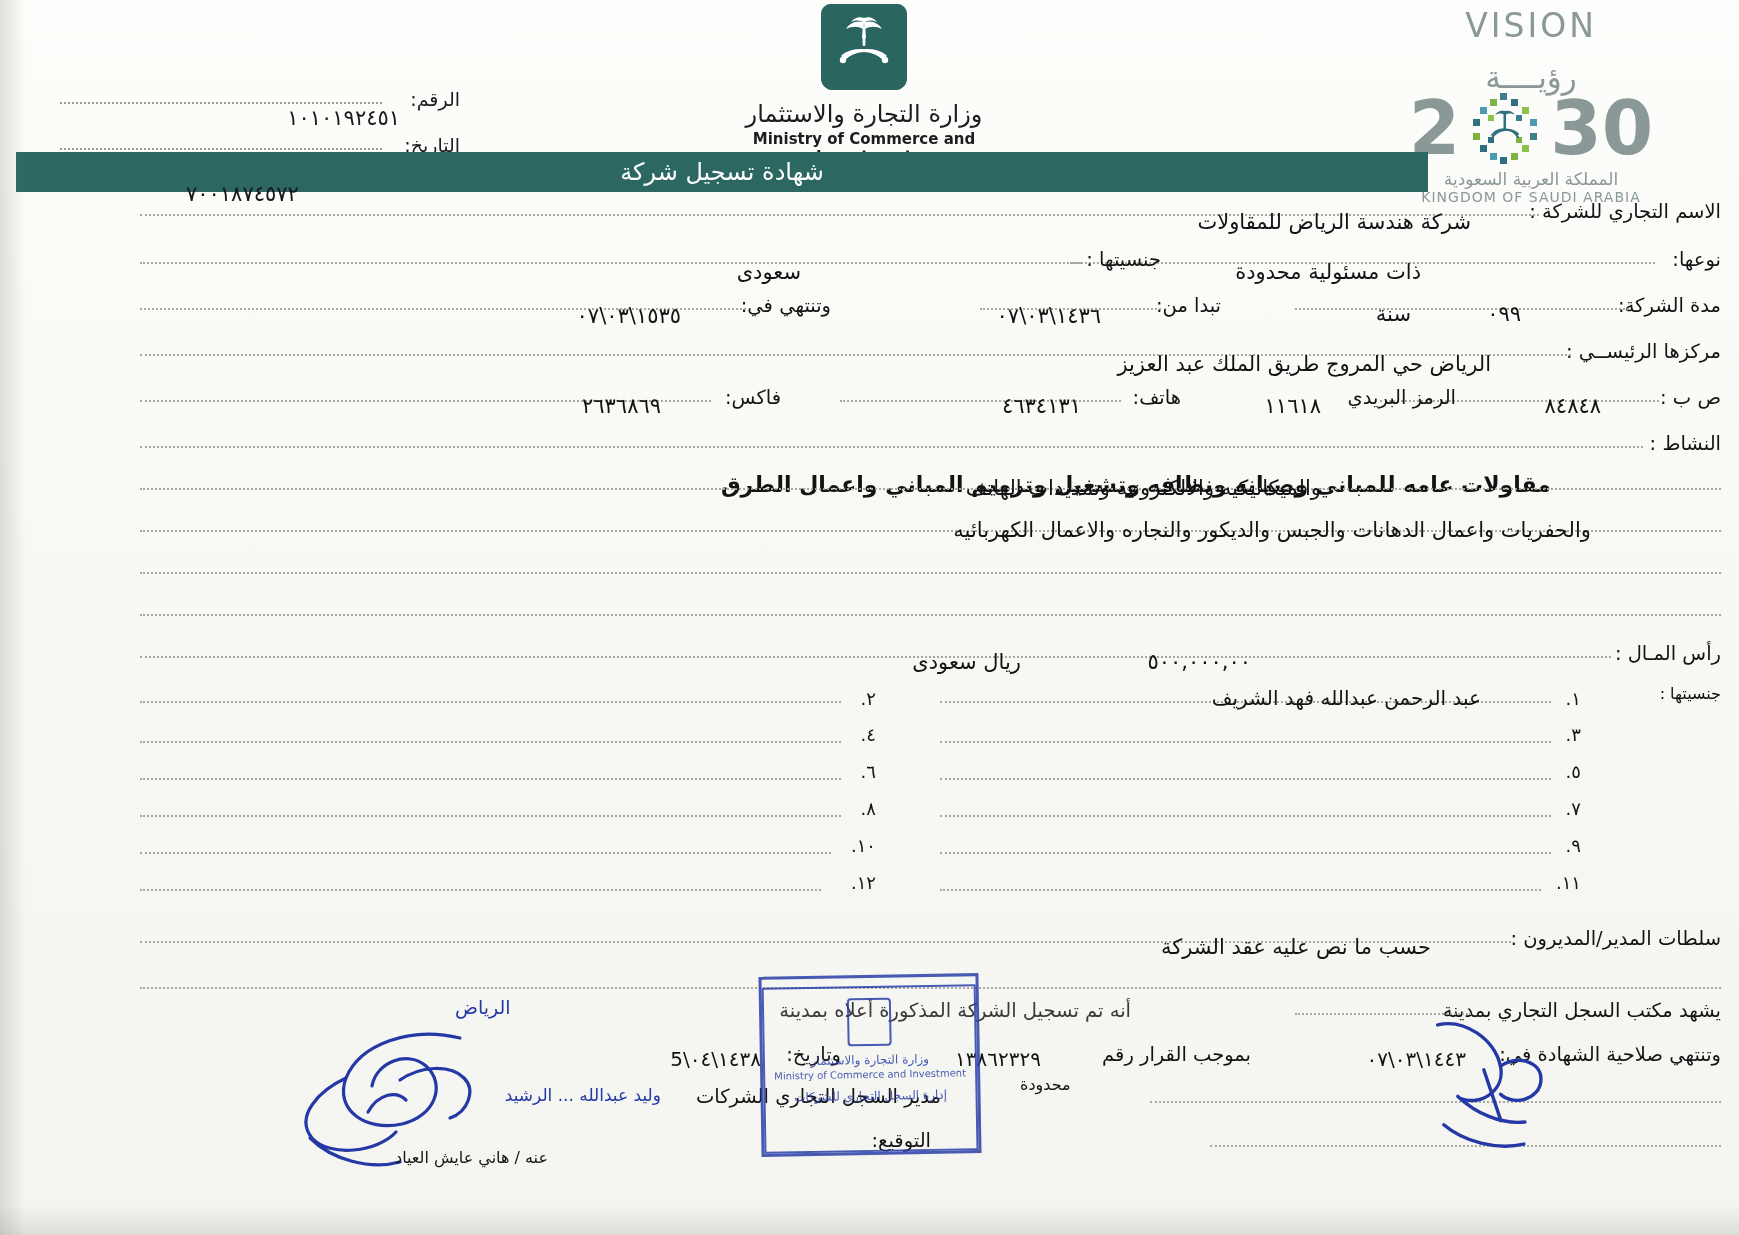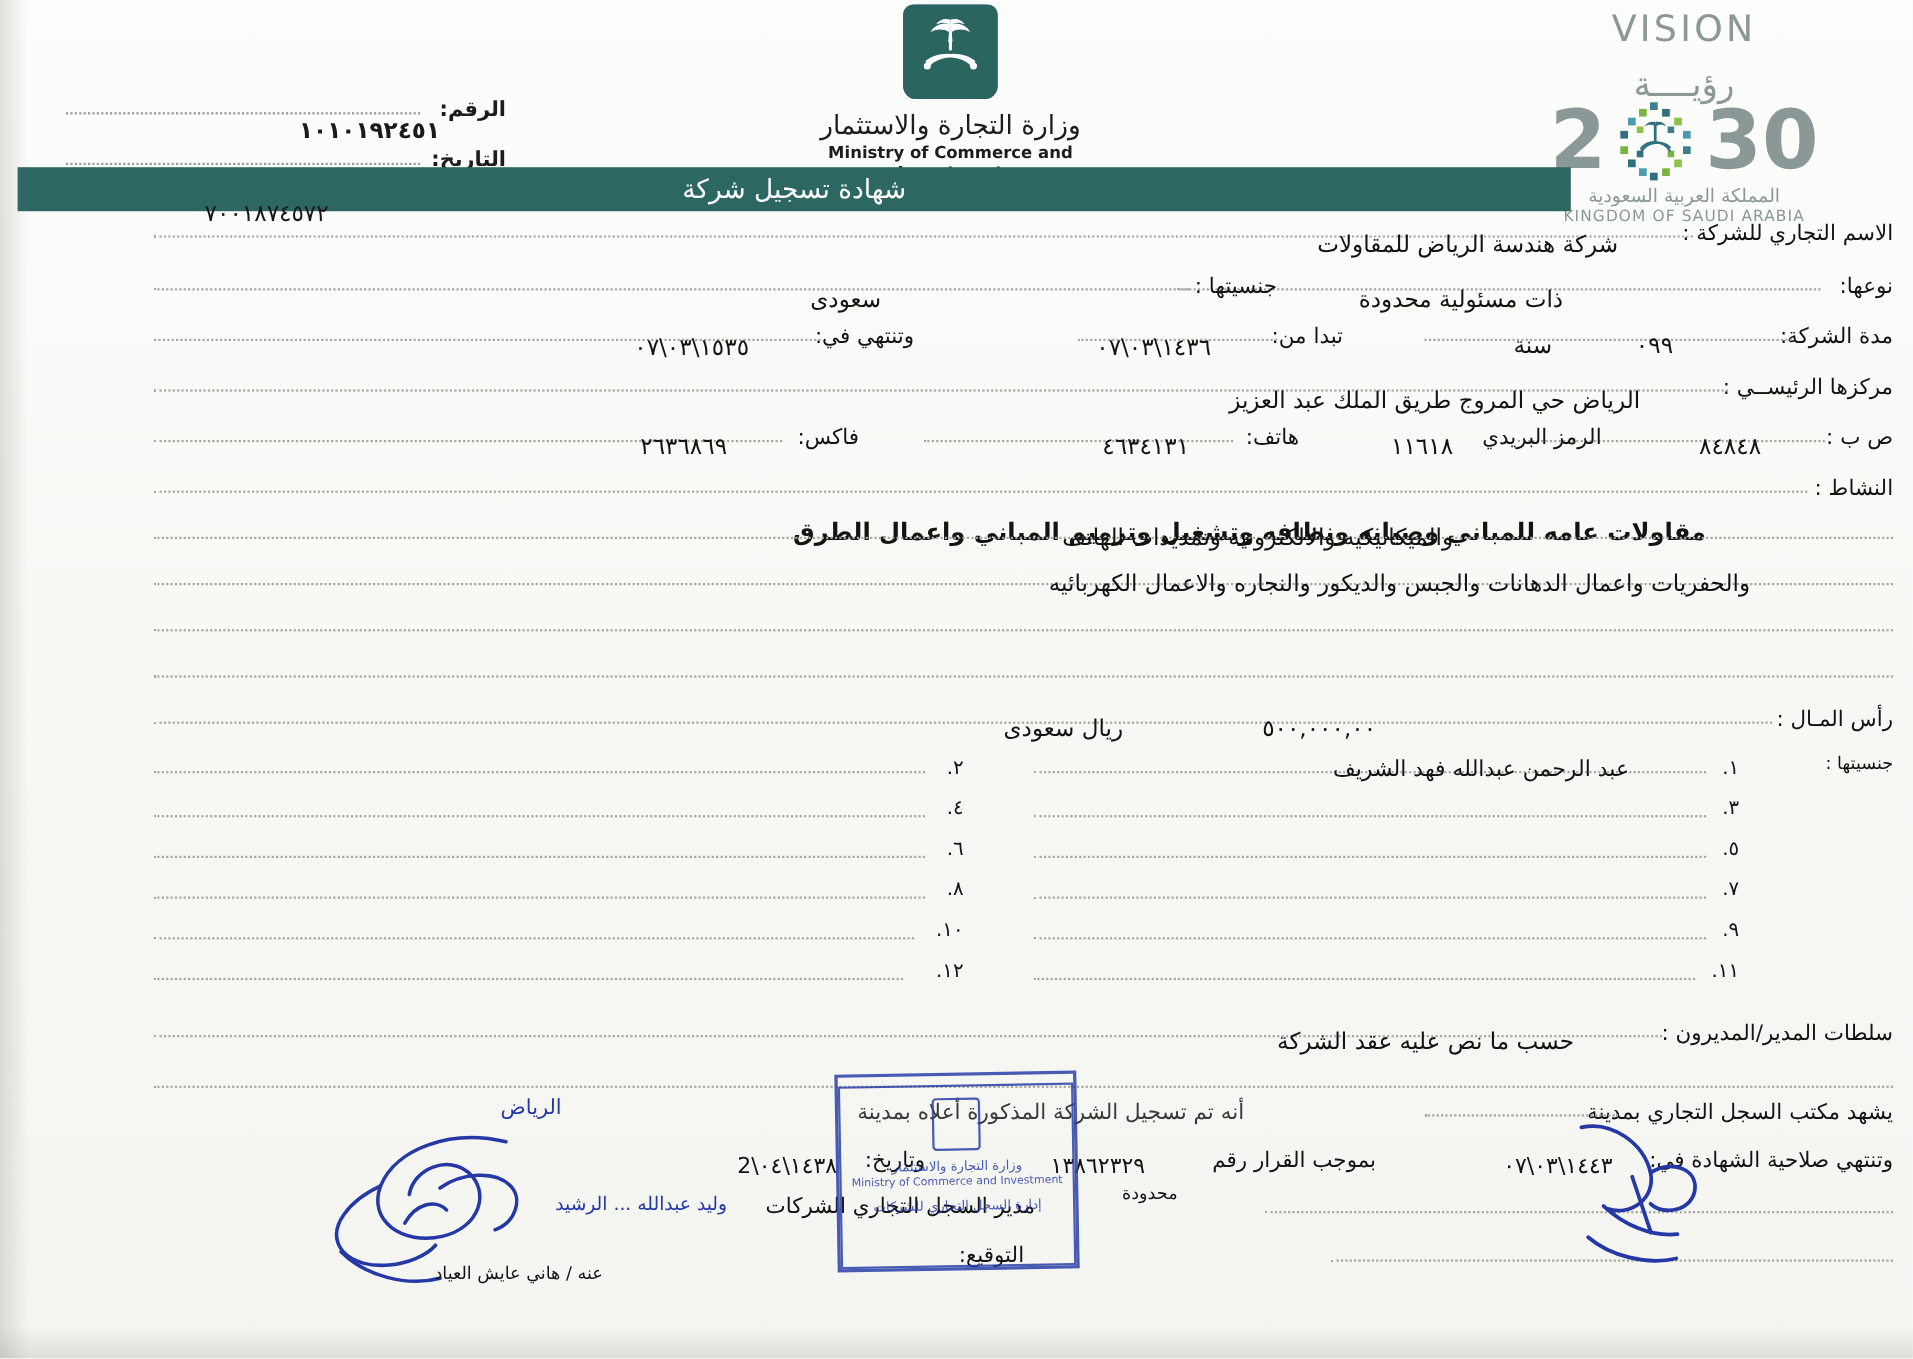--- a/index.html
+++ b/index.html
@@ -25,21 +25,21 @@
   }
   .scan-shadow-b{
     position:absolute; left:0; bottom:0; width:100%; height:30px;
     background:linear-gradient(0deg, rgba(130,130,120,.20), rgba(255,255,255,0));
     pointer-events:none;
   }
 
   
   .hdr-num-block{
     position:absolute; left:60px; top:88px; width:400px;
-    direction:rtl; text-align:center;font-weight:bold;
+    direction:rtl; text-align:center;
   }
   .kv-line{ position:relative; height:34px; }
   .kv-label{
     position:absolute; right:0; top:0;
     font-size:19px; color:#1c1c1c; white-space:nowrap;
   }
   .dots-fill{
     position:absolute; right:78px; left:0; top:14px;
     border-bottom:2px dotted #9a9a95;
   }
@@ -392,21 +392,21 @@
       <span class="dots" style="right:250px; left:1155px;"></span>
       <span class="lbl2" style="right:590px; color:#3a3a3a;">أنه تم تسجيل الشركة المذكورة أعلاه بمدينة</span>
     </div>
 
     <div class="row" style="height:44px;">
       <span class="lbl">وتنتهي صلاحية الشهادة في:</span>
       <span class="hand" style="right:255px; top:8px; font-size:20px;">١٤٤٣\٠٣\٠٧</span>
       <span class="lbl2" style="right:470px;">بموجب القرار رقم</span>
       <span class="hand" style="right:680px; top:8px; font-size:20px;">١٣٨٦٢٣٢٩</span>
       <span class="lbl2" style="right:880px;">وتاريخ:</span>
-      <span class="hand" style="right:960px; top:8px; font-size:20px;">١٤٣٨\٠٤\2</span>
+      <span class="hand" style="right:960px; top:8px; font-size:20px;">١٤٣٨\٠٤\5</span>
     </div>
 
     <div class="row" style="height:44px;">
       <span class="dots" style="right:0; left:1010px;"></span>
       <span class="lbl2" style="right:780px; top:2px;">مدير السجل التجاري الشركات</span>
       <span class="hand" style="right:1060px; top:2px; font-size:17px; color:#2438a6;">ولید عبدالله ... الرشید</span>
     </div>
 
     <div class="row" style="height:44px;">
       <span class="dots" style="right:0; left:1070px;"></span>

